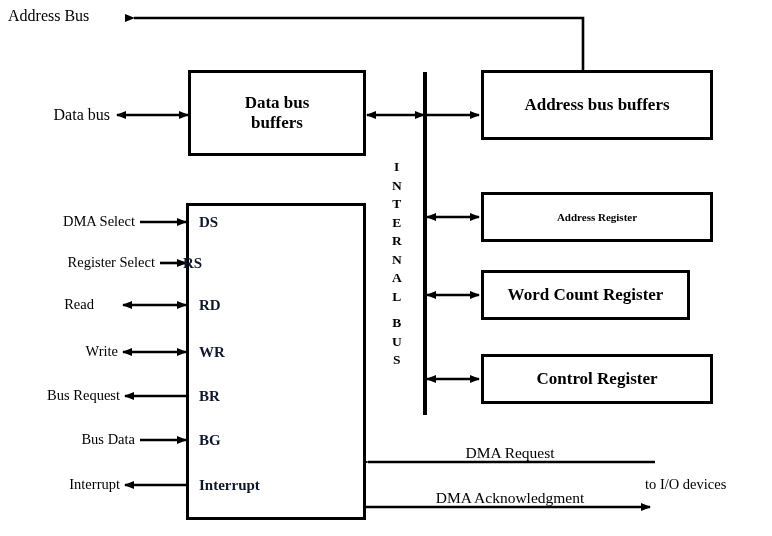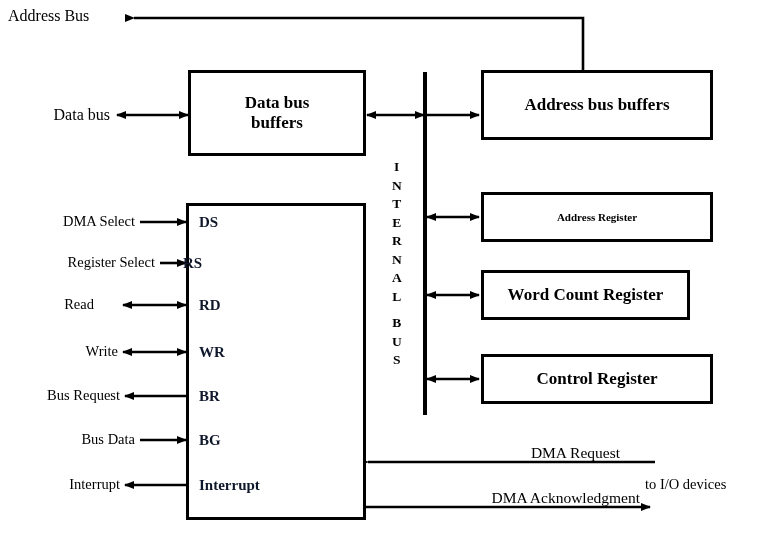--- a/index.html
+++ b/index.html
@@ -32,21 +32,21 @@
     white-space: pre-line;
   }
   .lbl {
     position: absolute;
     font-weight: normal;
     color: #000000;
     white-space: nowrap;
   }
   .lbl-right { text-align: right; }
   .lbl-left  { text-align: left; }
-  .lbl-center{ text-align: right; }
+  .lbl-center{ text-align: center; }
 
   
   .pin {
     position: absolute;
     font-weight: bold;
     color: #0f172a;
     font-size: 15px;
     white-space: nowrap;
   }
 

